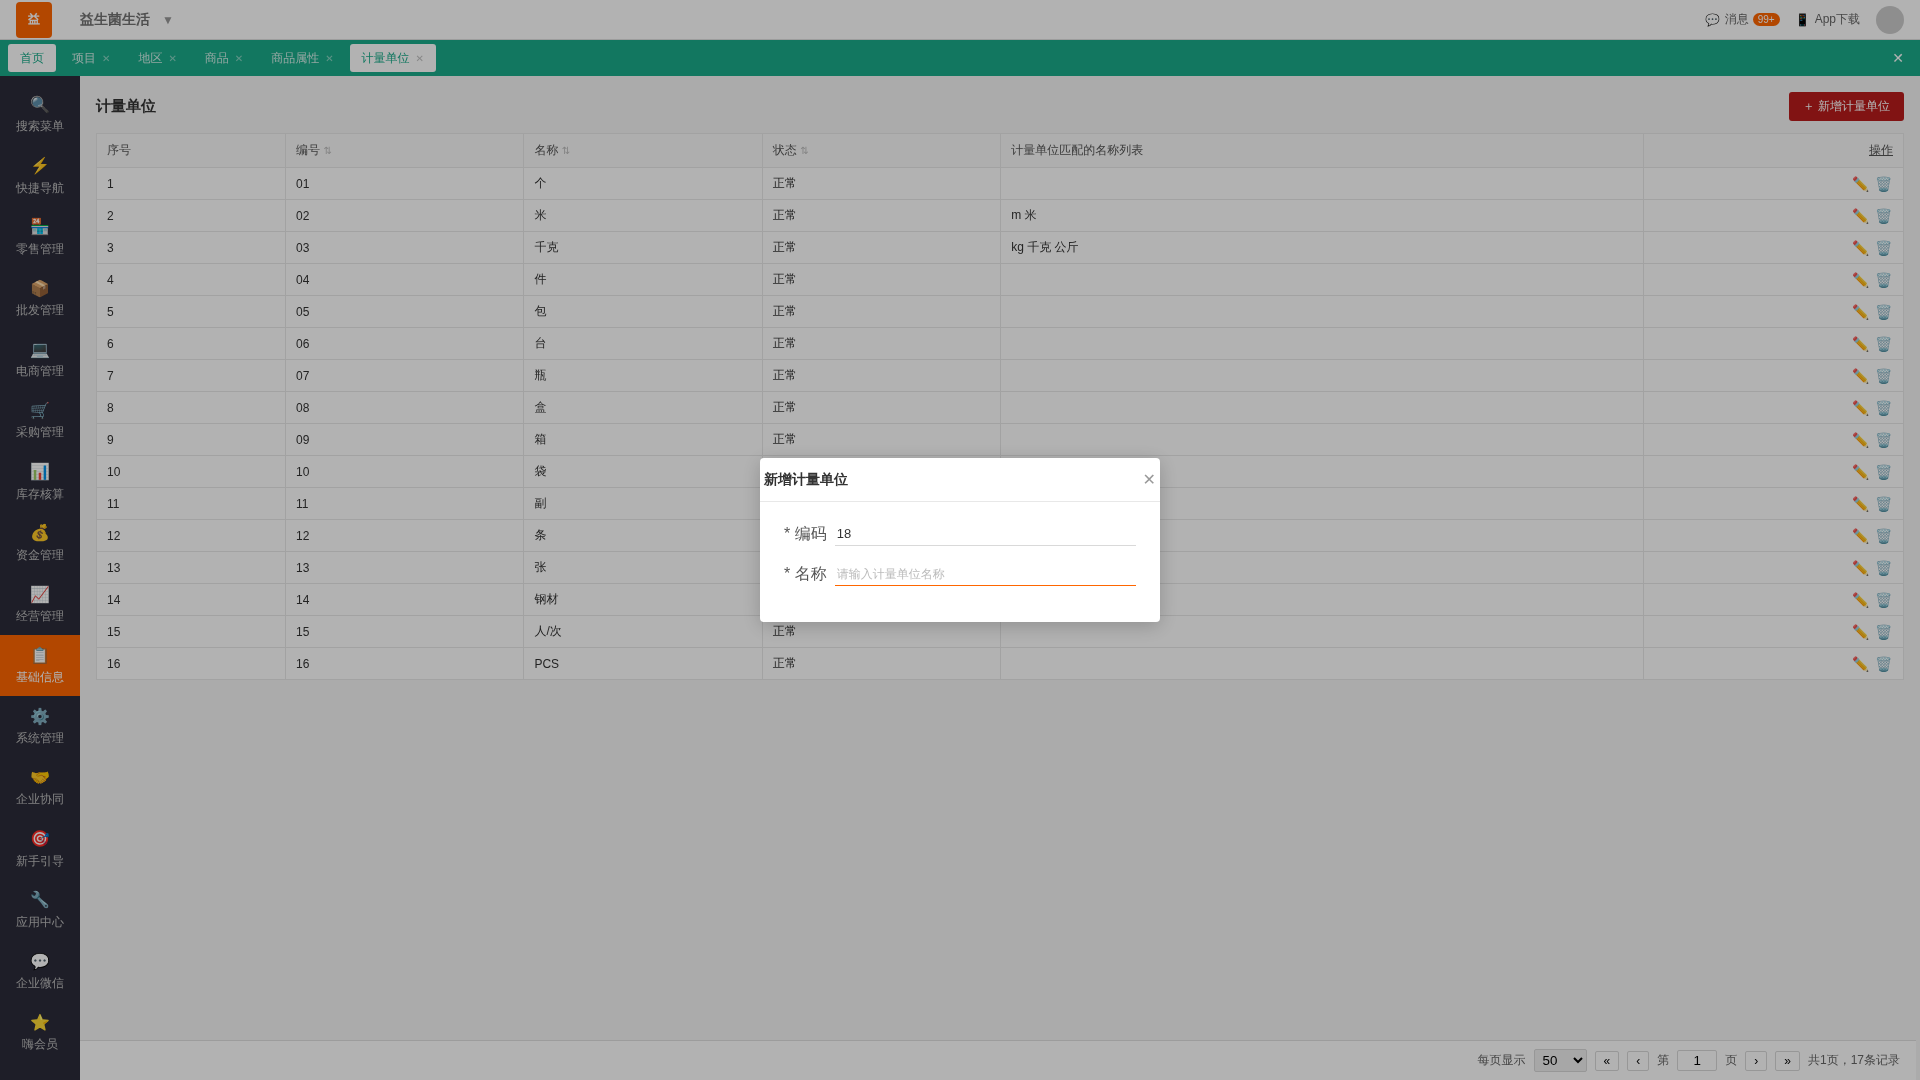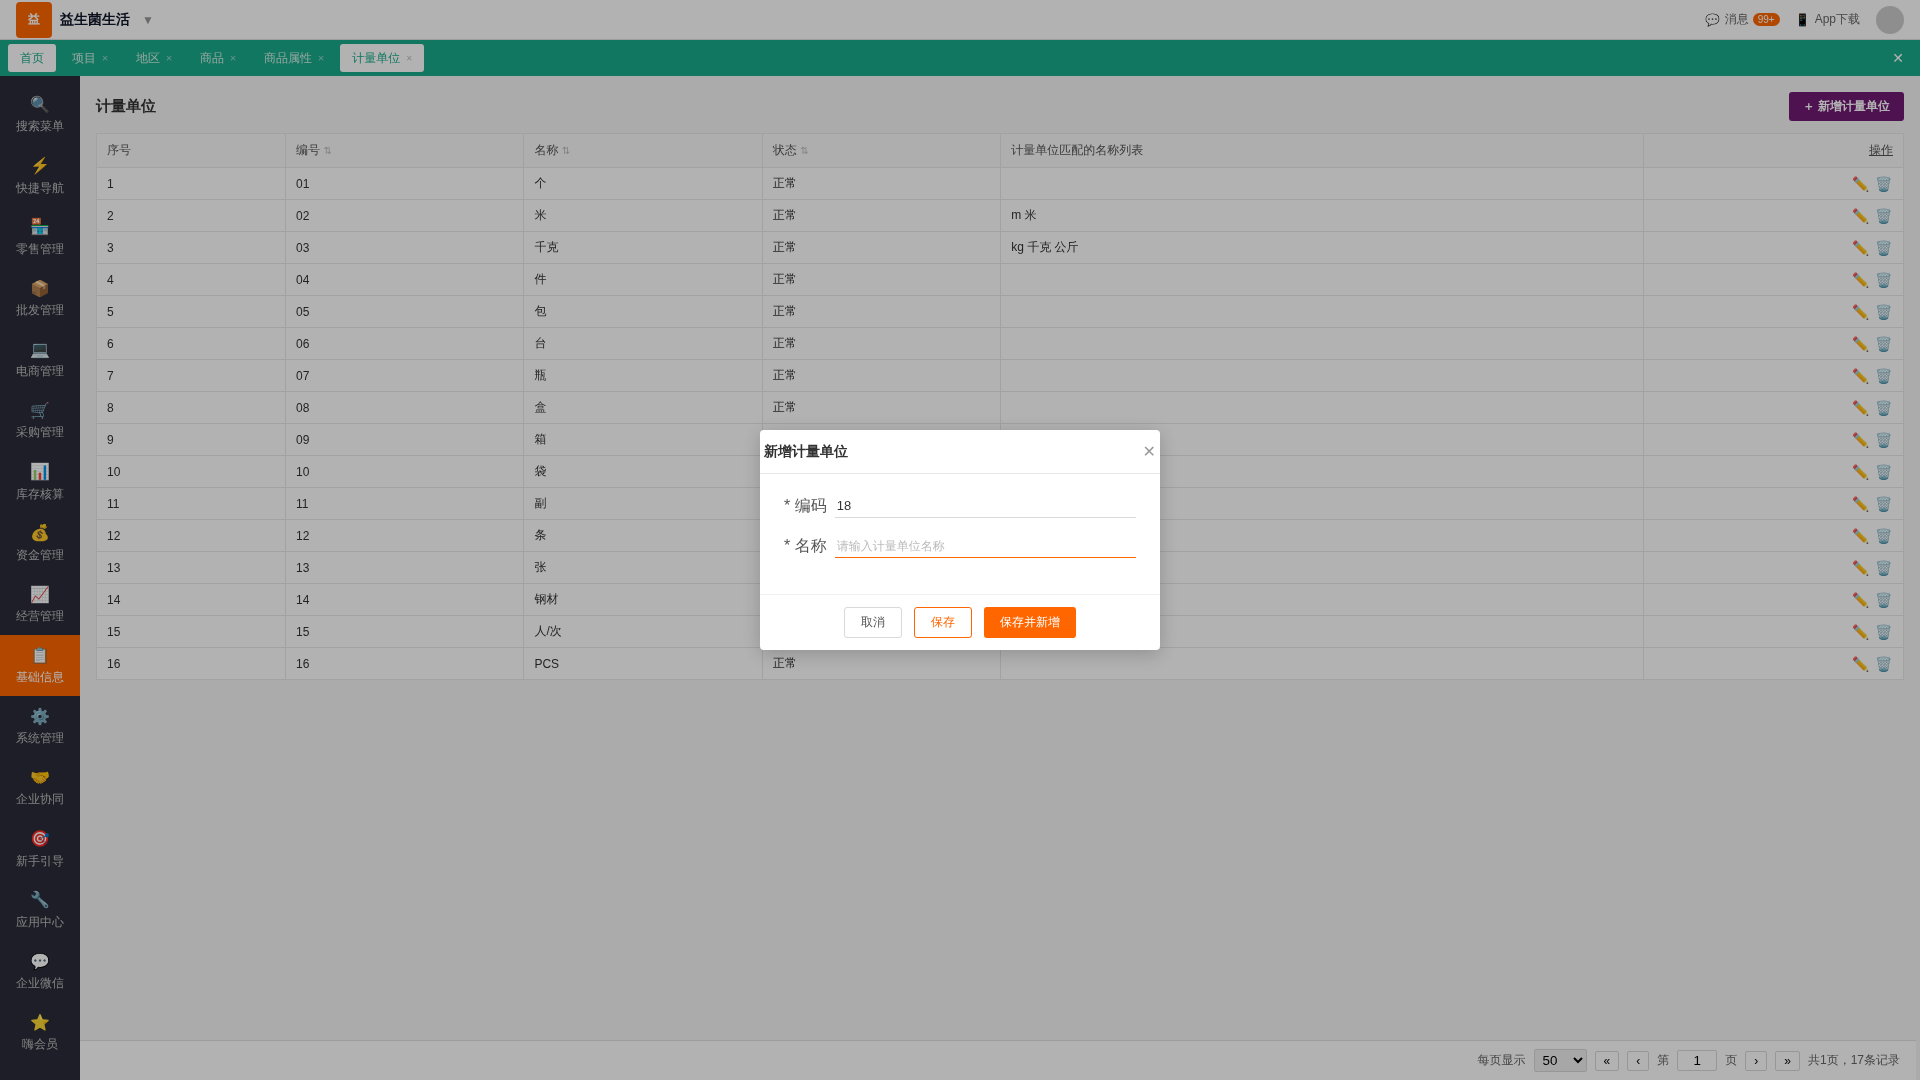--- a/index.html
+++ b/index.html
@@ -14,21 +14,21 @@
       background: #fff;
       display: flex;
       align-items: center;
       justify-content: space-between;
       padding: 0 16px;
       border-bottom: 1px solid #e0e0e0;
       flex-shrink: 0;
     }
     .logo-area { display: flex; align-items: center; gap: 8px; }
     .logo-icon { width: 36px; height: 36px; background: #ff6600; border-radius: 4px; display: flex; align-items: center; justify-content: center; color: #fff; font-size: 12px; font-weight: bold; }
-    .logo-text { font-size: 14px; color: #0f172a; font-weight: bold; }
+    .logo-text { font-size: 14px; color: #737373; font-weight: bold; margin-left: 20px; }
     .header-right { display: flex; align-items: center; gap: 16px; }
     .header-btn { display: flex; align-items: center; gap: 4px; font-size: 12px; color: #666; cursor: pointer; }
     .badge { background: #ff6600; color: #fff; border-radius: 10px; padding: 1px 5px; font-size: 10px; }
     .avatar { width: 28px; height: 28px; background: #ccc; border-radius: 50%; }
 
     
     .tab-bar {
       height: 36px;
       background: #1aab8a;
       display: flex;
@@ -41,21 +41,20 @@
       height: 28px;
       padding: 0 12px;
       border-radius: 3px;
       display: flex;
       align-items: center;
       gap: 6px;
       cursor: pointer;
       font-size: 12px;
       color: rgba(255,255,255,0.8);
       background: transparent;
-      font-family: Liberation Mono, monospace;
     }
     .tab.active { background: #fff; color: #1aab8a; }
     .tab .close-x { font-size: 10px; opacity: 0.6; }
     .tab-close-btn { margin-left: auto; color: #fff; cursor: pointer; font-size: 14px; padding: 4px 8px; }
 
     
     .main-body { display: flex; flex: 1; overflow: hidden; }
 
     
     .sidebar {
@@ -79,28 +78,27 @@
     .sidebar-item.active { background: #ff6600; color: #fff; }
     .sidebar-item .s-icon { font-size: 16px; display: block; margin-bottom: 2px; }
 
     
     .content-area { flex: 1; background: #f5f5f5; overflow: auto; padding: 16px; position: relative; }
 
     
     .page-header { display: flex; justify-content: space-between; align-items: center; margin-bottom: 12px; }
     .page-title { font-size: 15px; color: #333; font-weight: bold; }
     .add-btn {
-      background: #701a75;
+      background: #b91c1c;
       color: #fff;
       border: none;
       padding: 6px 14px;
       border-radius: 3px;
       cursor: pointer;
       font-size: 12px;
-      font-weight: bold;
     }
 
     
     .data-table { width: 100%; border-collapse: collapse; background: #fff; }
     .data-table th {
       background: #fafafa;
       border: 1px solid #e8e8e8;
       padding: 8px 10px;
       text-align: left;
       font-size: 12px;
@@ -567,21 +565,16 @@
       <div class="modal-body">
         <div class="form-row">
           <span class="form-label">* 编码</span>
           <input type="text" class="form-input" value="18" style="">
         </div>
         <div class="form-row">
           <span class="form-label">* 名称</span>
           <input type="text" class="form-input focused" placeholder="请输入计量单位名称" style="">
         </div>
       </div>
-      <div class="modal-footer">
-        <button class="btn-cancel">取消</button>
-        <button class="btn-save">保存</button>
-        <button class="btn-save-new">保存并新增</button>
-      </div>
     </div>
   </div>
 
 </div>
 
 </body></html>

